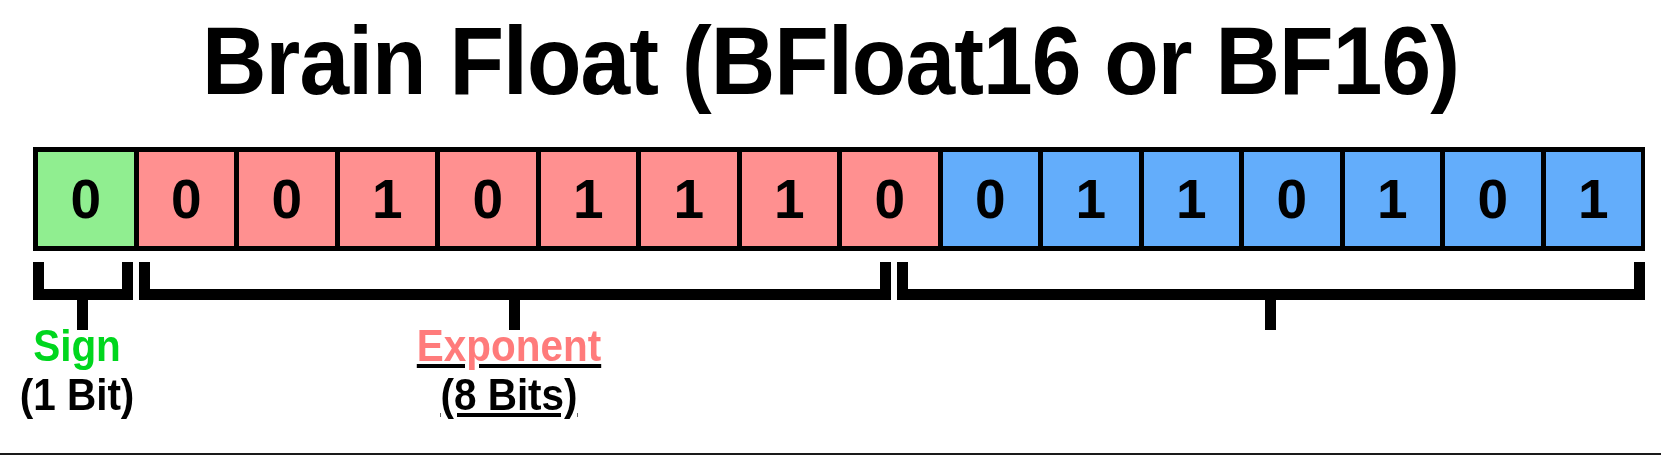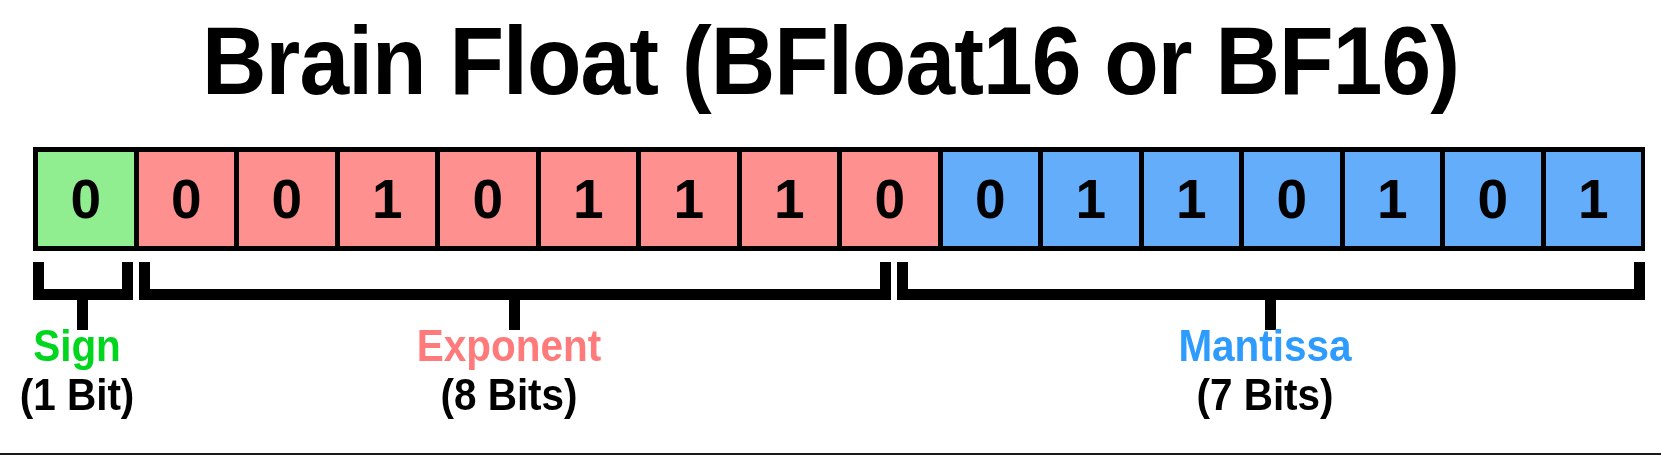--- a/index.html
+++ b/index.html
@@ -157,25 +157,21 @@
   <div class="tick" style="left:509px;"></div>
 
   <div class="bracket" style="left:897px; width:748px;"></div>
   <div class="tick" style="left:1265px;"></div>
 
   <div class="labelgroup" style="left:-88px; width:330px;">
     <div class="name" style="color:#00D61E;">Sign</div>
     <div class="count">(1 Bit)</div>
   </div>
 
-  <div class="labelgroup" style="left:344px; width:330px;">
+  <div class="labelgroup" style="left:344px; width:330px;text-decoration:underline;">
     <div class="name" style="color:#FF7B7B;">Exponent</div>
     <div class="count">(8 Bits)</div>
   </div>
 
-  <div class="labelgroup" style="left:1100px; width:330px;">
-    <div class="name" style="color:#2E9BFF;">Mantissa</div>
-    <div class="count">(7 Bits)</div>
-  </div>
 
   <div class="bottomrule"></div>
 
 </div>
 
 </body></html>

